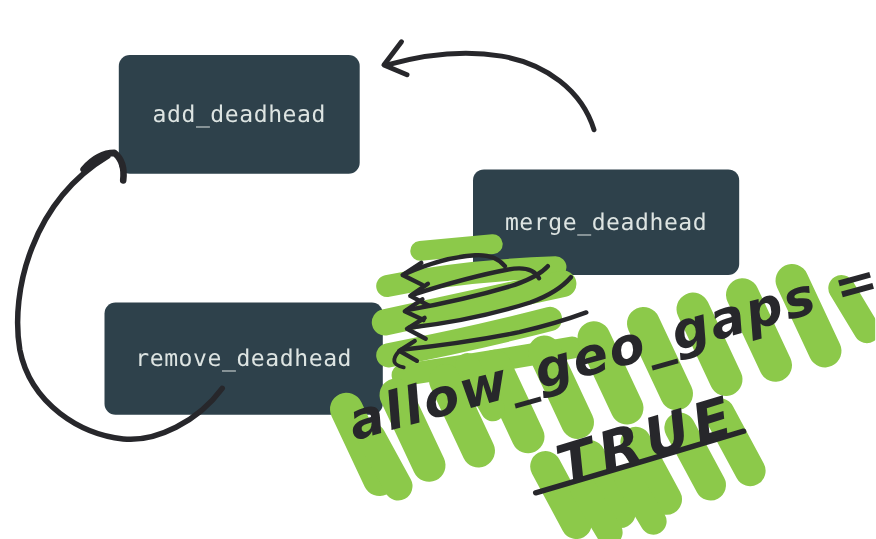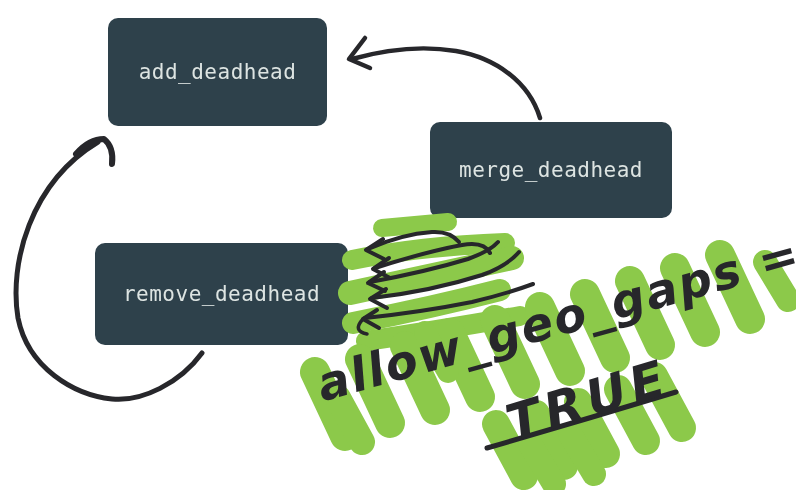--- a/index.html
+++ b/index.html
@@ -4,21 +4,21 @@
 <style>
   html,body{margin:0;padding:0;background:#ffffff;}
   #canvas{
     position:relative;width:796px;height:490px;background:#ffffff;
     overflow:hidden;font-family:"DejaVu Sans",sans-serif;
   }
   .node{
     position:absolute;background:#2e414b;border-radius:10px;
     display:flex;align-items:center;justify-content:center;
     color:#dde4e2;font-family:"DejaVu Sans Mono",monospace;
-    font-size:21px;letter-spacing:0.5px;z-index:1;
+    font-size:21px;letter-spacing:0.5px;z-index:1;margin-top:32px;
   }
   #node-add{left:108px;top:18px;width:219px;height:108px;}
   #node-merge{left:430px;top:122px;width:242px;height:96px;}
   #node-remove{left:95px;top:243px;width:253px;height:102px;}
   #ink-layer{position:absolute;left:0;top:0;z-index:2;pointer-events:none;}
   .hand{
     position:absolute;color:#27272b;font-style:italic;font-weight:600;
     transform-origin:left center;z-index:3;white-space:nowrap;
   }
   #anno-line1{left:318px;top:358px;font-size:47px;letter-spacing:2px;transform:rotate(-15.5deg);}

